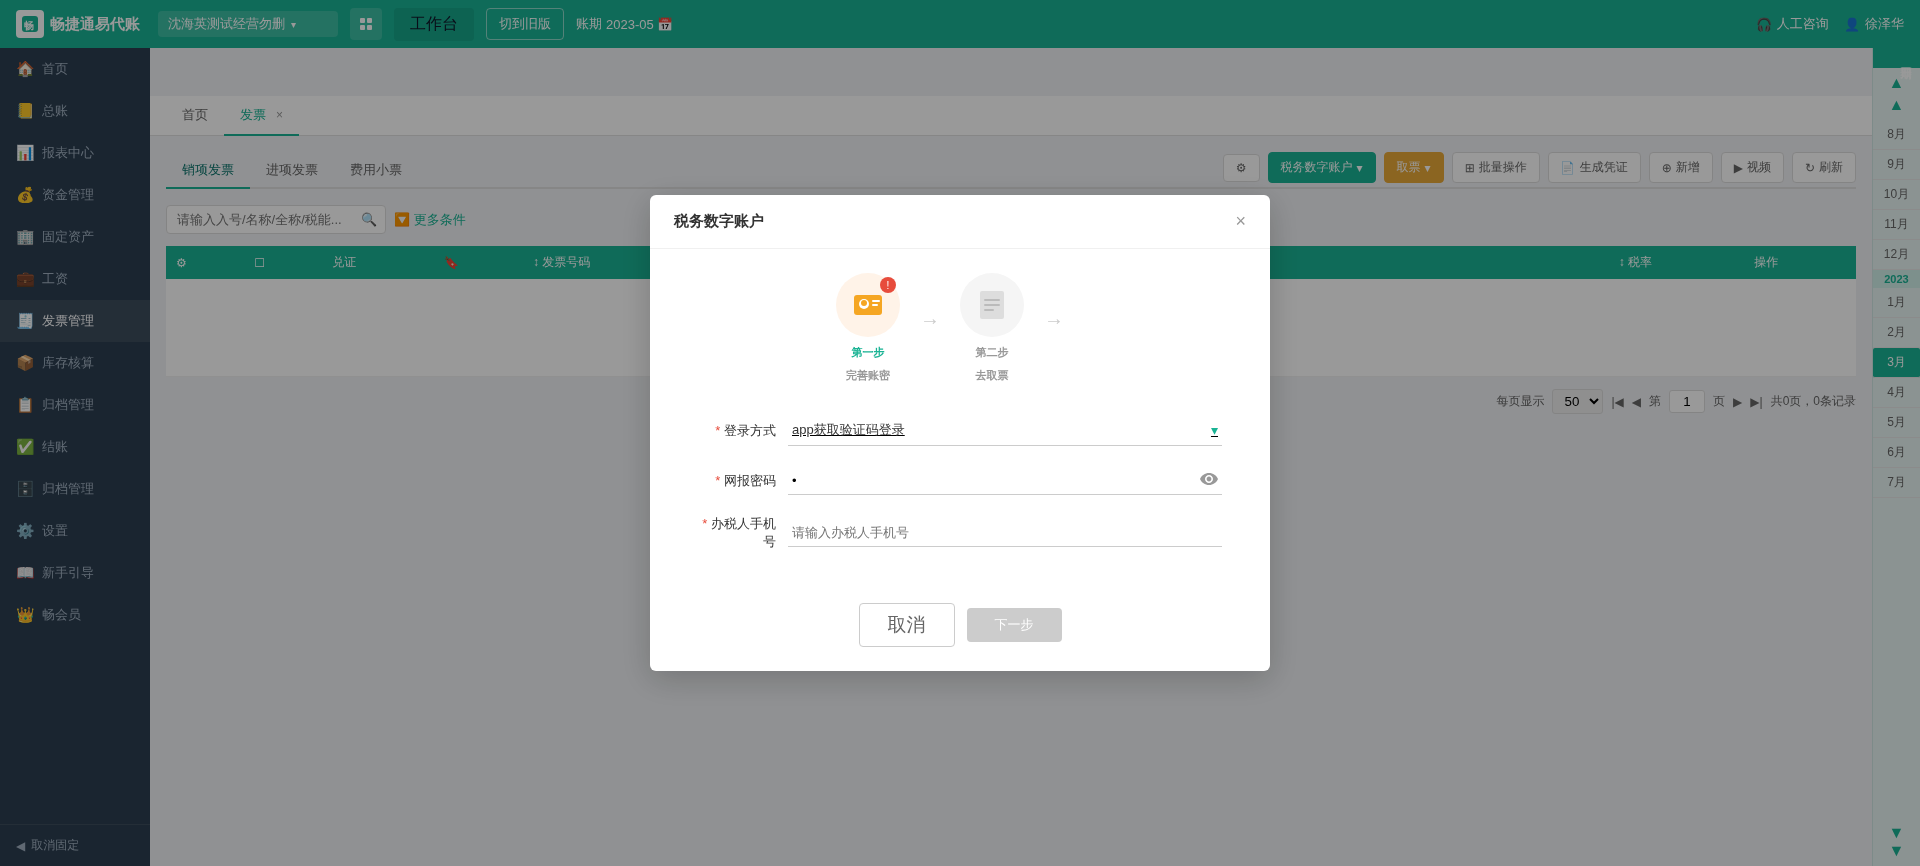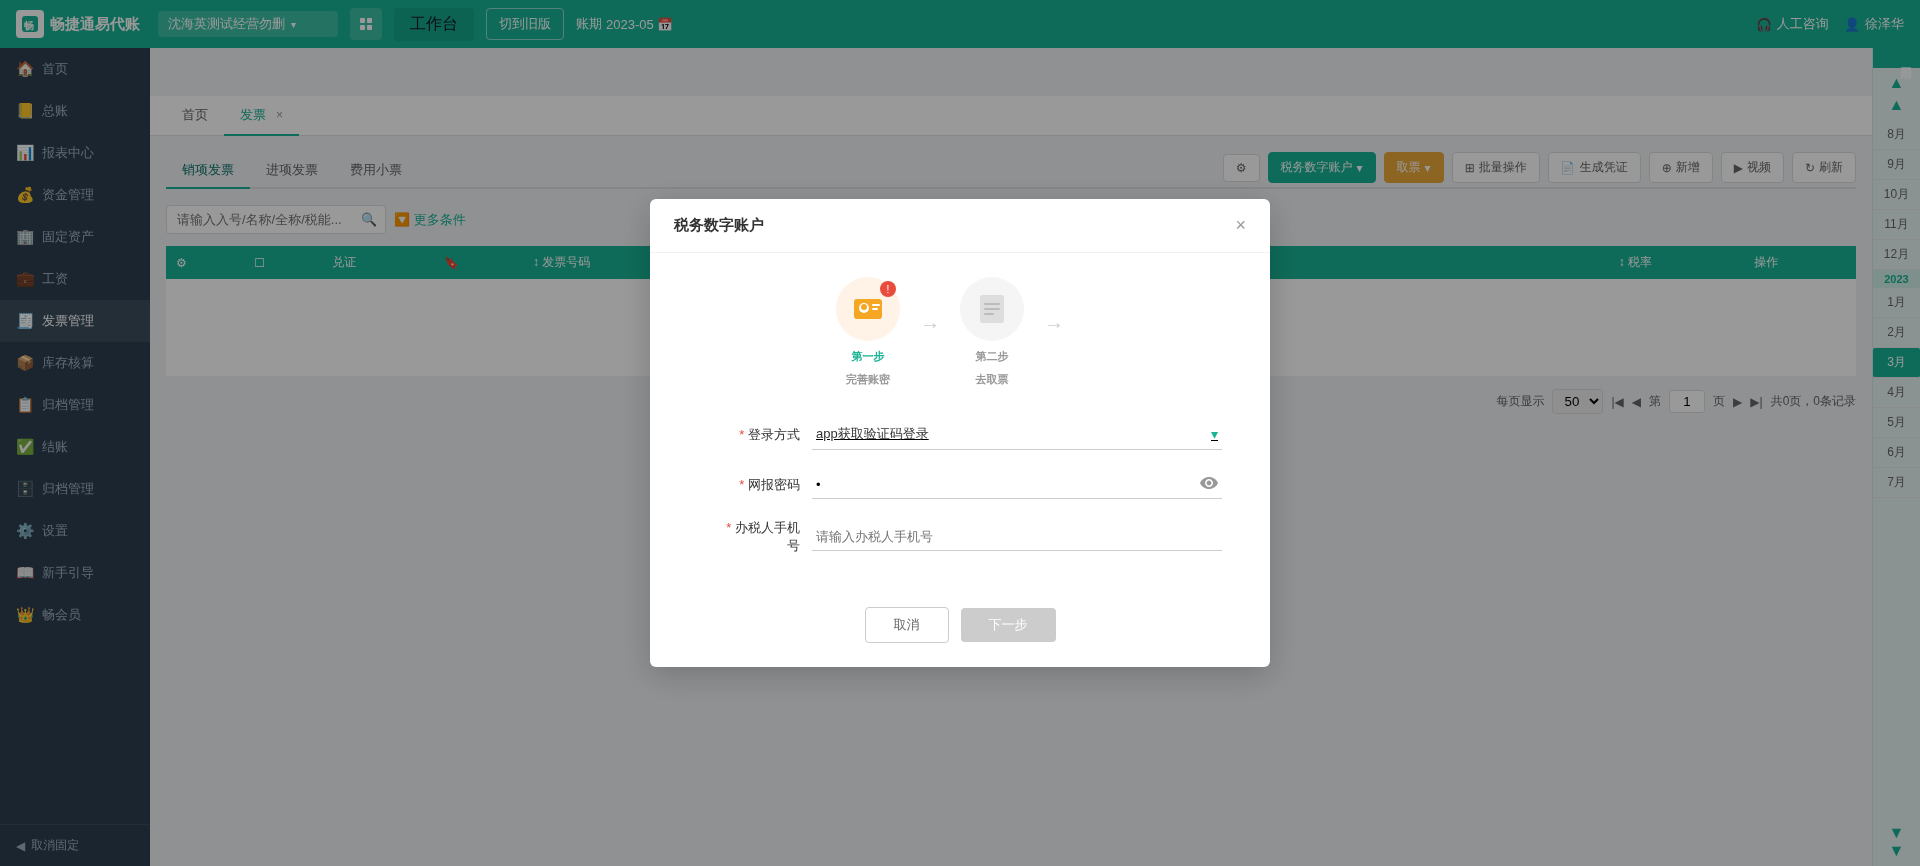--- a/index.html
+++ b/index.html
@@ -122,33 +122,33 @@
     .step { display: flex; flex-direction: column; align-items: center; gap: 8px; }
     .step-icon-wrap { width: 64px; height: 64px; border-radius: 50%; display: flex; align-items: center; justify-content: center; background: #f5f5f5; position: relative; }
     .step-icon-wrap.active { background: #fff3e8; }
     .step-badge { position: absolute; top: 4px; right: 4px; width: 16px; height: 16px; border-radius: 50%; background: #e74c3c; color: white; font-size: 10px; display: flex; align-items: center; justify-content: center; }
     .step-label { font-size: 11px; color: #1ab394; font-weight: bold; }
     .step-label.inactive { color: #999; }
     .step-desc { font-size: 11px; color: #999; font-weight: bold; }
     .step-arrow { display: flex; align-items: center; padding: 0 20px; color: #ccc; font-size: 20px; margin-top: -20px; }
 
     
-    .form-row { display: flex; align-items: center; margin-bottom: 20px; margin-left: 24px; }
+    .form-row { display: flex; align-items: center; margin-bottom: 20px; }
     .form-label { width: 90px; font-size: 13px; color: #333; text-align: right; padding-right: 12px; flex-shrink: 0; }
     .form-label .required { color: #e74c3c; }
     .form-control { flex: 1; border: none; border-bottom: 1px solid #ccc; padding: 6px 4px; font-size: 13px; outline: none; display: flex; align-items: flex-end; background: transparent; }
     .form-control input { border: none; outline: none; flex: 1; font-size: 13px; background: transparent; }
     .form-select { flex: 1; border: none; border-bottom: 1px solid #ccc; padding: 6px 4px; font-size: 13px; display: flex; align-items: center; justify-content: space-between; cursor: pointer; text-decoration: underline; }
     .form-select-val { color: #333; }
     .form-select-arrow { color: #1ab394; font-size: 14px; }
     .password-toggle { color: #999; cursor: pointer; font-size: 14px; }
 
     
     .dialog-footer { display: flex; align-items: center; justify-content: center; gap: 12px; padding: 8px 24px 0; }
-    .btn-cancel { padding: 8px 28px; border: 1px solid #ccc; border-radius: 4px; background: white; cursor: pointer; font-size: 13px; color: #666; }
+    .btn-cancel { padding: 8px 28px; border: 1px solid #ccc; border-radius: 4px; background: white; cursor: pointer; font-size: 19px; color: #666; }
     .btn-next { padding: 8px 28px; border: none; border-radius: 4px; background: #ccc; cursor: pointer; font-size: 13px; color: white; }
   </style>
 </head>
 <body>
 
 <div class="top-header">
   <div class="logo-area">
     <div class="logo-icon">
       <svg viewBox="0 0 20 20" fill="#1ab394">
           <rect x="2" y="2" width="16" height="16" rx="3"></rect>

